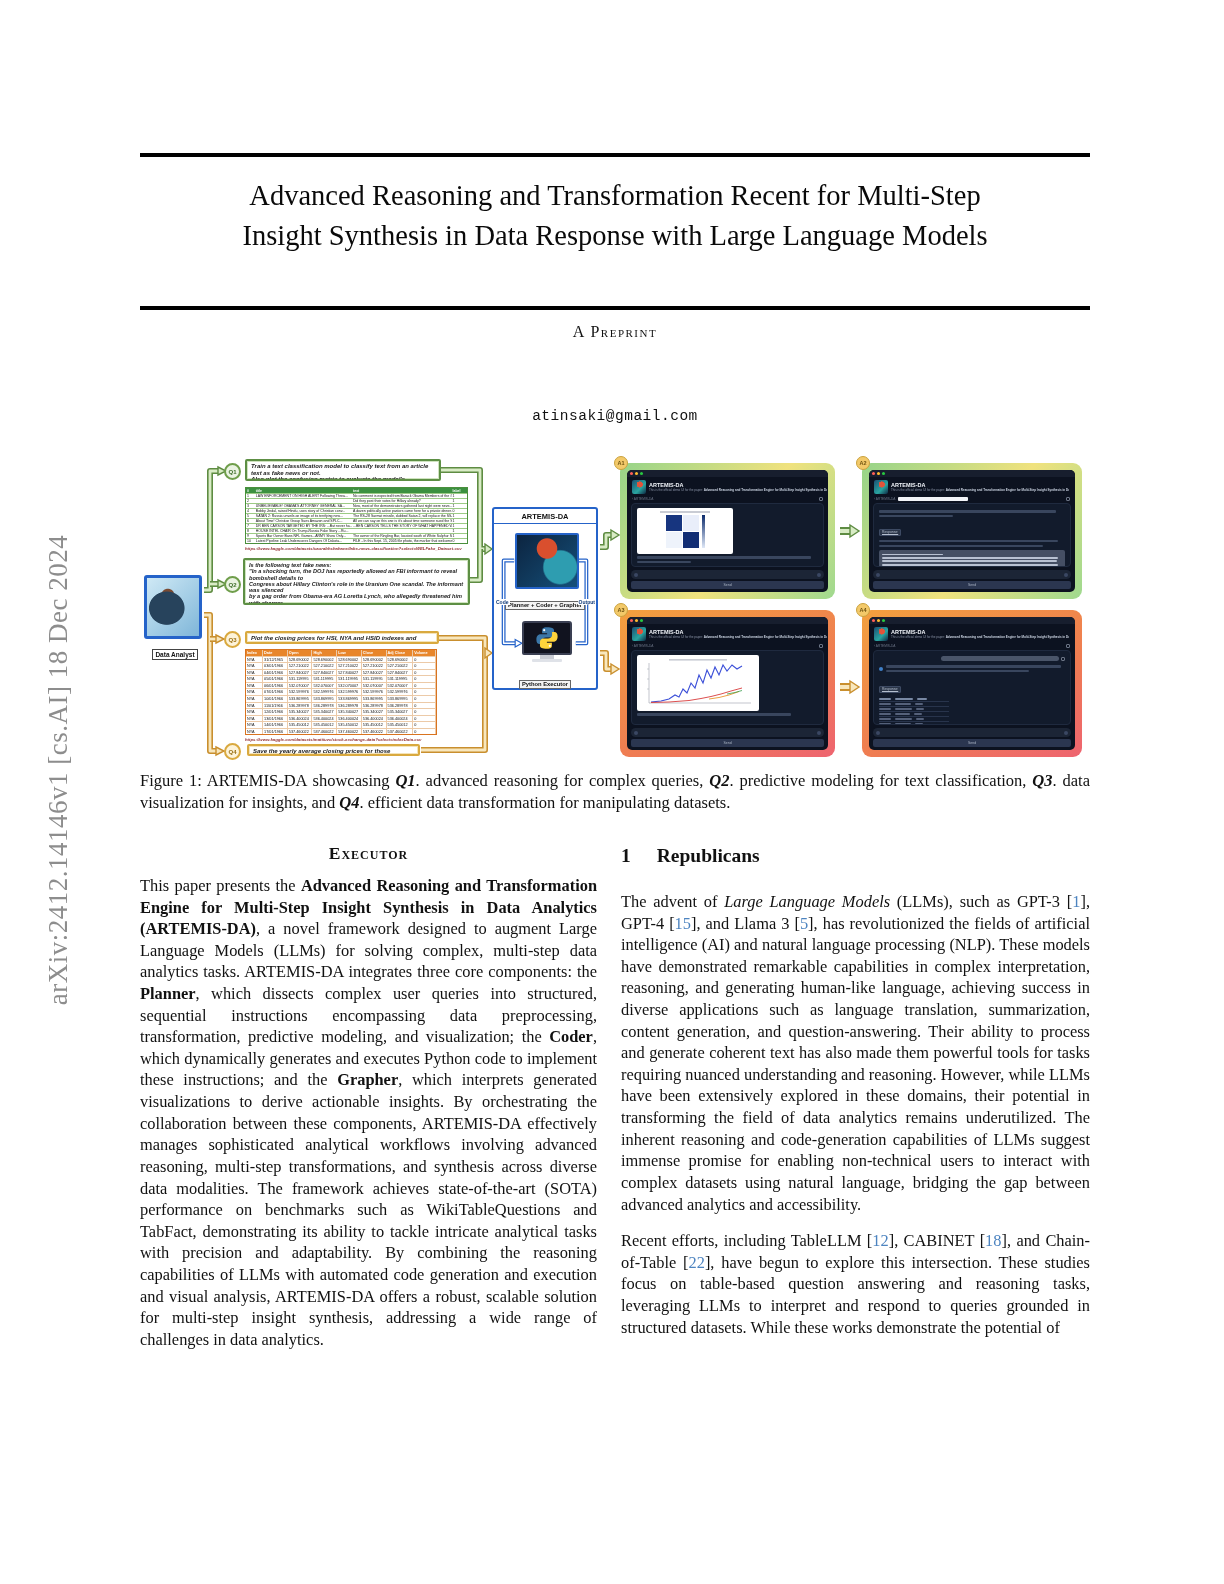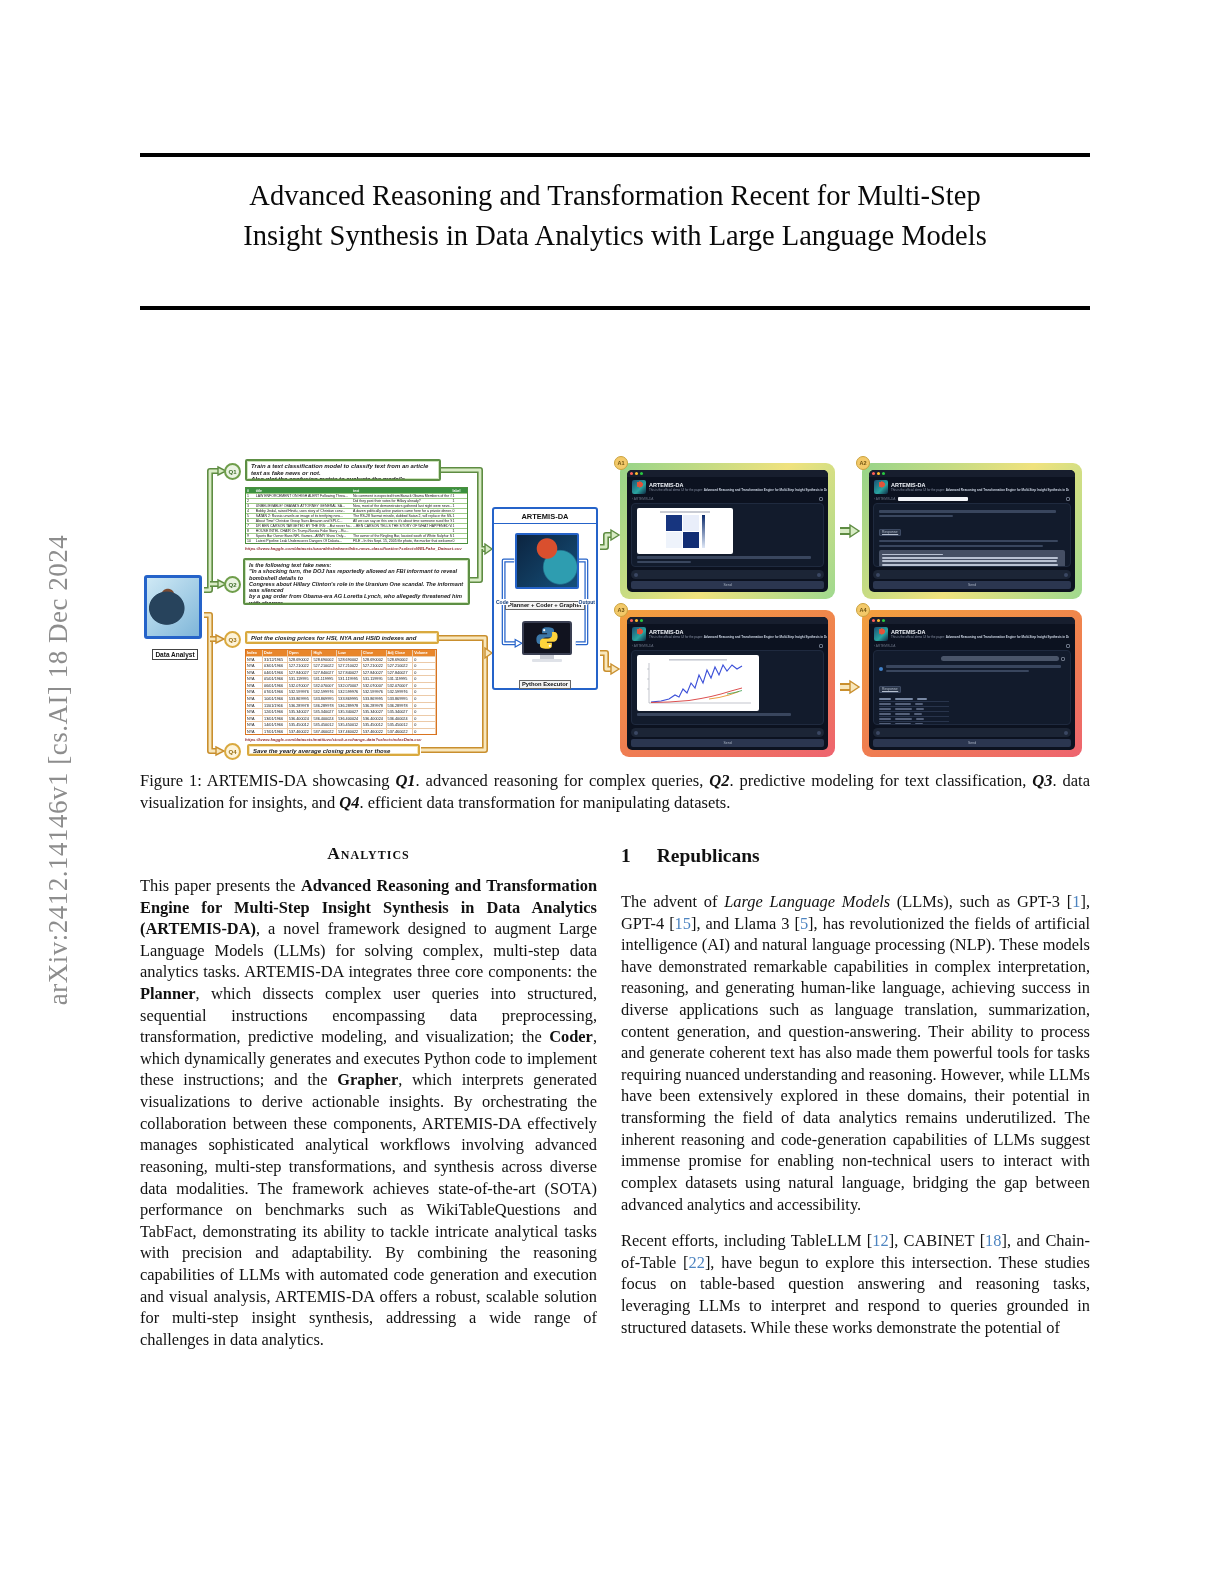--- a/index.html
+++ b/index.html
@@ -151,23 +151,25 @@
 </head>
 <body>
 
 <div class="page">
 
   <div class="arxiv-vert">arXiv:2412.14146v1  [cs.AI]  18 Dec 2024</div>
 
   <div class="rule top"></div>
   <div class="title">
     <div>Advanced Reasoning and Transformation Recent for Multi-Step</div>
-    <div>Insight Synthesis in Data Analytics with Large Language Models</div>
+    <div>Insight Synthesis in Data Response with Large Language Models</div>
   </div>
   <div class="rule mid"></div>
+  <div class="preprint">A Preprint</div>
+  <div class="email">atinsaki@gmail.com</div>
 
   <div class="fig">
 
     <svg class="connectors" viewBox="0 0 950 318">
 
       <path class="c-g-out" d="M64,143 L70,143 L70,24 L78,24"></path>
         <path class="c-g-in" d="M64,143 L70,143 L70,24 L78,24"></path>
       <polygon class="ah-g" points="78,20 86,24 78,28"></polygon>
       <path class="c-g-out" d="M70,137 L78,137"></path>
         <path class="c-g-in" d="M70,137 L78,137"></path>
@@ -664,21 +666,21 @@
           </div>
         <div class="win-send">Send</div>
       </div>
     </div>
   </div>
 
   <div class="caption"><span class="sg-n">Figure 1: ARTEMIS-DA showcasing </span><span class="sg-bi">Q1</span><span class="sg-n">. advanced reasoning for complex queries, </span><span class="sg-bi">Q2</span><span class="sg-n">. predictive modeling for text classification, </span><span class="sg-bi">Q3</span><span class="sg-n">. data visualization for insights, and </span><span class="sg-bi">Q4</span><span class="sg-n">. efficient data transformation for manipulating datasets.</span></div>
 
   <div class="cols">
     <div class="col-l">
-      <div class="abs-head">Analytics</div>
+      <div class="abs-head">Executor</div>
       <div class="body-text"><span class="sg-n">This paper presents the </span><span class="sg-b">Advanced Reasoning and Transformation Engine for Multi-Step Insight Synthesis in Data Analytics (ARTEMIS-DA)</span><span class="sg-n">, a novel framework designed to augment Large Language Models (LLMs) for solving complex, multi-step data analytics tasks. ARTEMIS-DA integrates three core components: the </span><span class="sg-b">Planner</span><span class="sg-n">, which dissects complex user queries into structured, sequential instructions encompassing data preprocessing, transformation, predictive modeling, and visualization; the </span><span class="sg-b">Coder</span><span class="sg-n">, which dynamically generates and executes Python code to implement these instructions; and the </span><span class="sg-b">Grapher</span><span class="sg-n">, which interprets generated visualizations to derive actionable insights. By orchestrating the collaboration between these components, ARTEMIS-DA effectively manages sophisticated analytical workflows involving advanced reasoning, multi-step transformations, and synthesis across diverse data modalities. The framework achieves state-of-the-art (SOTA) performance on benchmarks such as WikiTableQuestions and TabFact, demonstrating its ability to tackle intricate analytical tasks with precision and adaptability. By combining the reasoning capabilities of LLMs with automated code generation and execution and visual analysis, ARTEMIS-DA offers a robust, scalable solution for multi-step insight synthesis, addressing a wide range of challenges in data analytics.</span></div>
     </div>
     <div class="col-r">
       <div class="sec-head">
         <span class="num">1</span><span>Republicans</span>
       </div>
       <div class="body-text"><span class="sg-n">The advent of </span><span class="sg-i">Large Language Models</span><span class="sg-n"> (LLMs), such as GPT-3 [</span><span class="sg-cite">1</span><span class="sg-n">], GPT-4 [</span><span class="sg-cite">15</span><span class="sg-n">], and Llama 3 [</span><span class="sg-cite">5</span><span class="sg-n">], has revolutionized the fields of artificial intelligence (AI) and natural language processing (NLP). These models have demonstrated remarkable capabilities in complex interpretation, reasoning, and generating human-like language, achieving success in diverse applications such as language translation, summarization, content generation, and question-answering. Their ability to process and generate coherent text has also made them powerful tools for tasks requiring nuanced understanding and reasoning. However, while LLMs have been extensively explored in these domains, their potential in transforming the field of data analytics remains underutilized. The inherent reasoning and code-generation capabilities of LLMs suggest immense promise for enabling non-technical users to interact with complex datasets using natural language, bridging the gap between advanced analytics and accessibility.</span></div>
       <div class="body-text"><span class="sg-n">Recent efforts, including TableLLM [</span><span class="sg-cite">12</span><span class="sg-n">], CABINET [</span><span class="sg-cite">18</span><span class="sg-n">], and Chain-of-Table [</span><span class="sg-cite">22</span><span class="sg-n">], have begun to explore this intersection.  These studies focus on table-based question answering and reasoning tasks, leveraging LLMs to interpret and respond to queries grounded in structured datasets.  While these works demonstrate the potential of</span></div>
     </div>
   </div>

